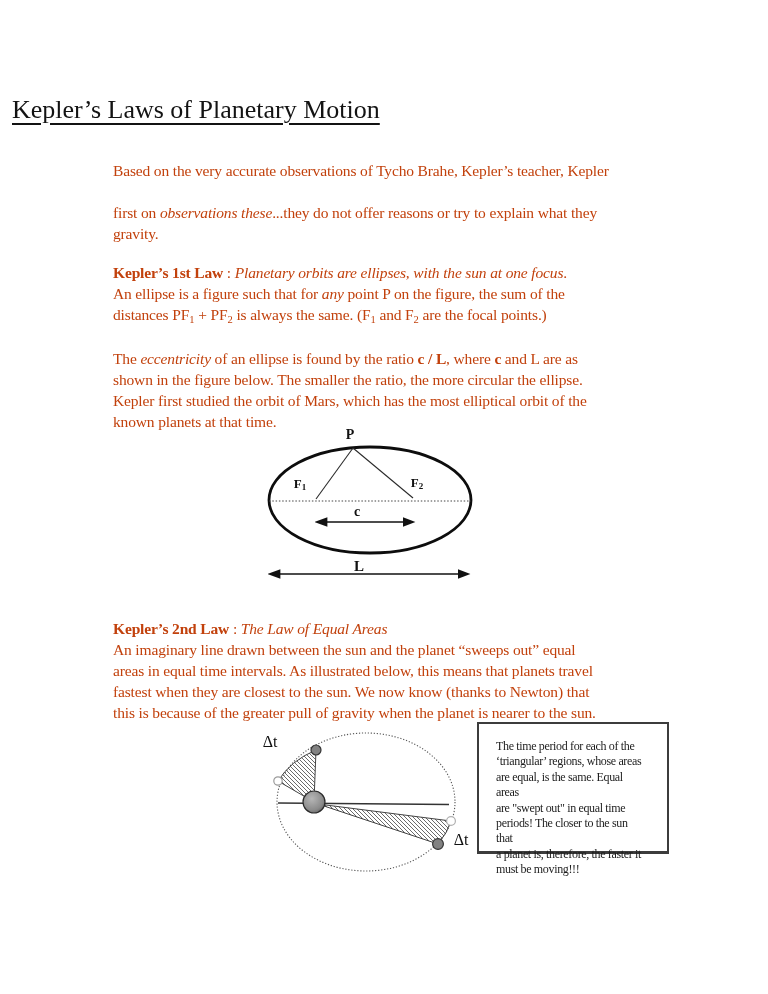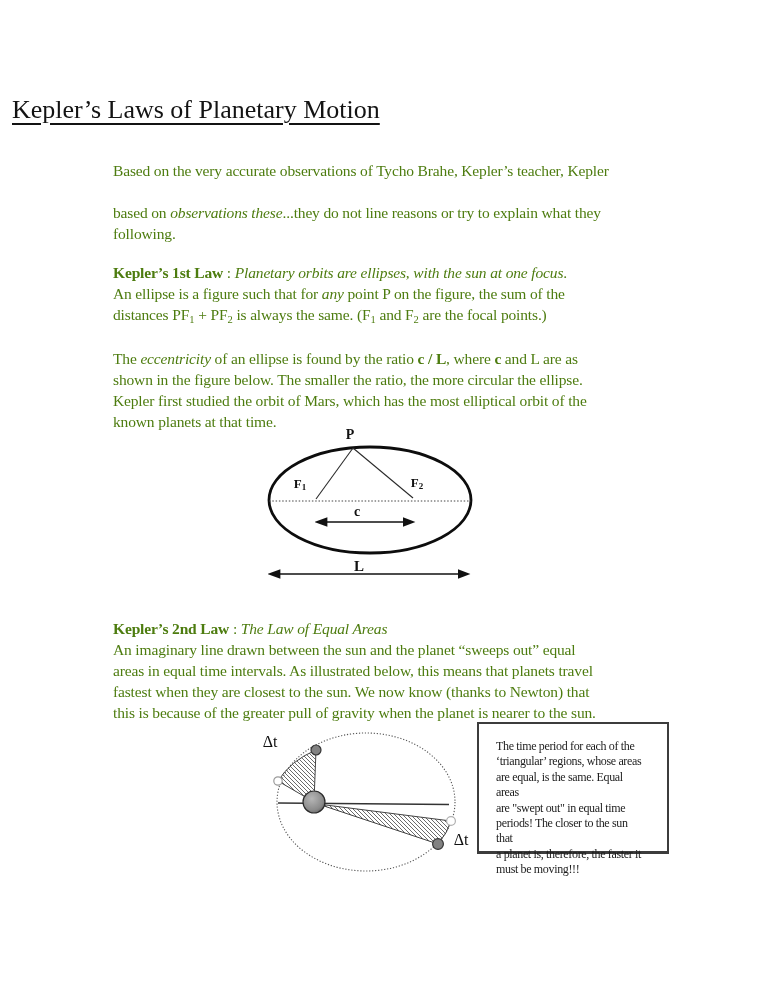--- a/index.html
+++ b/index.html
@@ -3,41 +3,41 @@
 <meta charset="utf-8">
 <style>
   html,body{margin:0;padding:0;}
   body{width:768px;height:994px;background:#ffffff;overflow:hidden;
        font-family:"Liberation Serif","DejaVu Serif",serif;color:#161616;}
   #page{position:relative;width:768px;height:994px;background:#fff;}
   .title{position:absolute;left:0;top:95px;width:768px;text-align:left;
          font-size:26px;line-height:30px;color:#131313;margin-left:12px;}
   .title span{text-decoration:underline;text-decoration-thickness:2px;text-underline-offset:5px;}
   .para{position:absolute;left:113px;width:560px;font-size:15.5px;line-height:21px;
-        letter-spacing:-0.15px;color:#4d7c0f;}
+        letter-spacing:-0.15px;color:#c2410c;}
   .b{font-weight:bold}
   .i{font-style:italic}
   .u{}
   .sub{vertical-align:-3px;font-size:0.68em;letter-spacing:0;}
   .fig{position:absolute;}
   .caption-box{position:absolute;left:477px;top:722px;width:192px;height:132px;
                box-sizing:border-box;border:2px solid #3c3c3c;border-bottom-width:3px;
                background:#fff;}
   .caption-text{margin:0;padding:15px 22px 0 17px;font-size:12px;line-height:15.4px;
                 letter-spacing:-0.35px;color:#1c1c1c;white-space:pre-line;}
   svg text{font-family:"Liberation Serif","DejaVu Serif",serif;fill:#111;}
 </style>
 </head>
 <body>
 
 <div id="page">
 
   <div class="title"><span>Kepler’s Laws of Planetary Motion</span></div>
 
-  <p class="para" style="top:144px"><span>Based on the very accurate observations of Tycho Brahe, Kepler’s teacher, Kepler</span><br><br><span>based on </span><span class="i">observations these</span><span>...they do not line reasons or try to explain what they</span><br><span>following.</span></p>
+  <p class="para" style="top:144px"><span>Based on the very accurate observations of Tycho Brahe, Kepler’s teacher, Kepler</span><br><br><span>first on </span><span class="i">observations these</span><span>...they do not offer reasons or try to explain what they</span><br><span>gravity.</span></p>
 
   <p class="para" style="top:246px"><span class="b">Kepler’s 1st Law</span><span> : </span><span class="i">Planetary orbits are ellipses, with the sun at one focus</span><span>.</span><br><span>An ellipse is a figure such that for </span><span class="i u">any</span><span class="u"> point P on the figure</span><span>, the sum of the</span><br><span>distances PF</span><span class="sub">1</span><span> + PF</span><span class="sub">2</span><span> is always the same. (F</span><span class="sub">1</span><span> and F</span><span class="sub">2</span><span> are the focal points.)</span></p>
 
   <p class="para" style="top:332px"><span>The </span><span class="i">eccentricity</span><span> of an ellipse is found by the ratio </span><span class="b">c / L</span><span>, where </span><span class="b">c</span><span> and L are as</span><br><span>shown in the figure below. The smaller the ratio, the more circular the ellipse.</span><br><span>Kepler first studied the orbit of Mars, which has the most elliptical orbit of the</span><br><span>known planets at that time.</span></p>
 
   <svg class="fig" style="left:253px;top:424px" width="234" height="164" viewBox="0 0 234 164">
     <defs>
       <marker id="arrL" markerWidth="9" markerHeight="8" refX="1.5" refY="3" orient="auto">
         <path d="M8,0 L0,3 L8,6 Z" fill="#111"></path>
       </marker>

